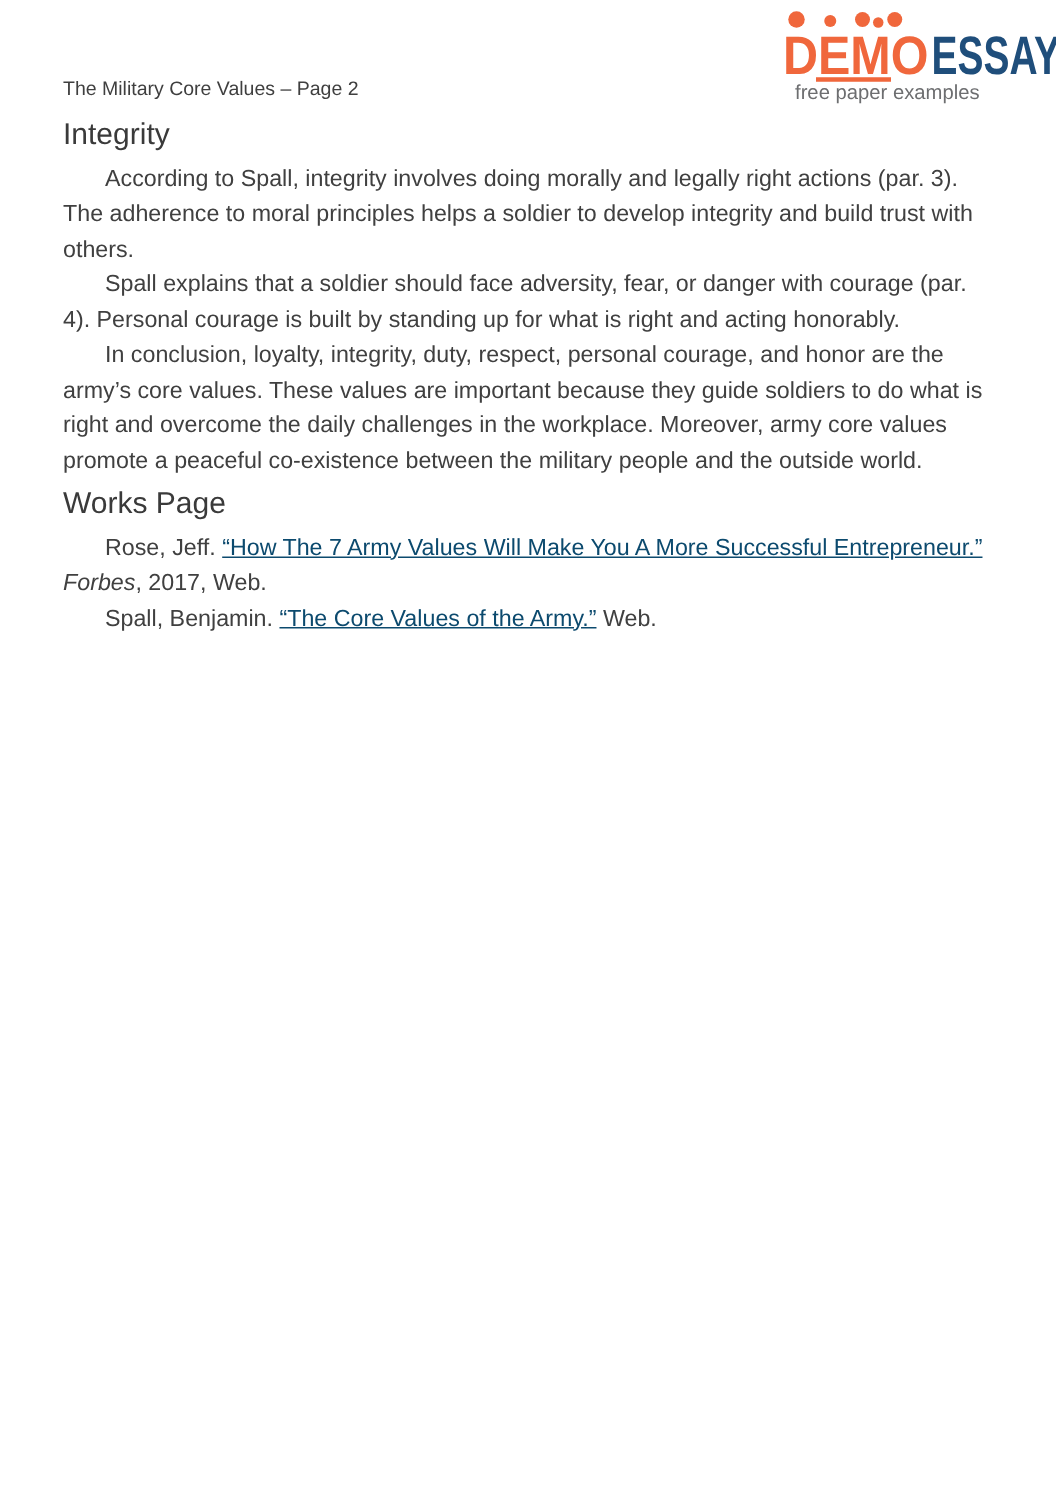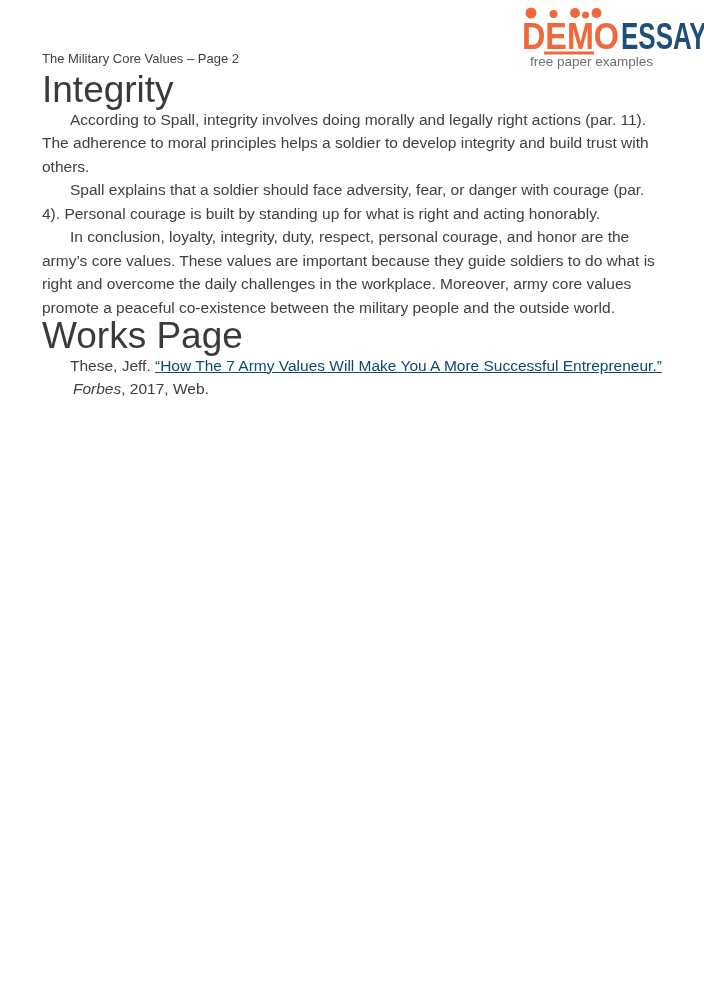--- a/index.html
+++ b/index.html
@@ -50,21 +50,21 @@
   }
   
   .doc-body {
     position: absolute;
     left: 42px;
     top: 73px;
     width: 624px;
   }
   .doc-body h1 {
     margin: 0;
-    font-size: 37px;
+    font-size: 20px;
     line-height: 34.5px;
     font-weight: 400;
     color: #3a3a3a;
   }
   .doc-body p {
     margin: 0;
     font-size: 15.5px;
     line-height: 23.5px;
     color: #404040;
     text-indent: 28px;
@@ -74,21 +74,21 @@
   .p-courage     { margin-top: 23.5px; }
   .p-conclusion  { margin-top: 17px; }
   .h-works       { margin-top: 18.5px; }
   .cit-1         { margin-top: 25.5px; }
   .cit-2         { margin-top: 14px; }
   .doc-link {
     color: #0c4a6e;
     text-decoration: underline;
     cursor: pointer;
   }
-  .italic { font-style: italic; margin-left: 31px; }
+  .italic { font-style: italic; }
   
   .footer-url {
     position: absolute;
     left: 42px;
     top: 963px;
     font-size: 11.5px;
     color: #58595b;
   }
 </style>
 </head>
@@ -109,28 +109,29 @@
       <rect x="22" y="46.5" width="50" height="3" fill="#f0673c"></rect>
       <text x="99" y="44" textLength="103" lengthAdjust="spacingAndGlyphs" class="t-essays">ESSAYS</text>
       <text x="8" y="61" class="t-tagline">free paper examples</text>
     </svg>
   </div>
 
   <main class="doc-body">
 
     <h1 class="h-integrity">Integrity</h1>
 
-    <p class="p-integrity">According to Spall, integrity involves doing morally and legally right actions (par. 11). The adherence to moral principles helps a soldier to develop integrity and build trust with others.</p>
+    <p class="p-integrity">According to Spall, integrity involves doing morally and legally right actions (par. 3). The adherence to moral principles helps a soldier to develop integrity and build trust with others.</p>
 
 
     <p class="p-courage">Spall explains that a soldier should face adversity, fear, or danger with courage (par. 4). Personal courage is built by standing up for what is right and acting honorably.</p>
 
     <p class="p-conclusion">In conclusion, loyalty, integrity, duty, respect, personal courage, and honor are the army’s core values. These values are important because they guide soldiers to do what is right and overcome the daily challenges in the workplace. Moreover, army core values promote a peaceful co-existence between the military people and the outside world.</p>
 
     <h1 class="h-works">Works Page</h1>
 
-    <p class="cit-1"><span>These, Jeff. </span><a class="doc-link">“How The 7 Army Values Will Make You A More Successful Entrepreneur.”</a><span class="italic"> Forbes</span><span>, 2017, Web.</span></p>
+    <p class="cit-1"><span>Rose, Jeff. </span><a class="doc-link">“How The 7 Army Values Will Make You A More Successful Entrepreneur.”</a><span class="italic"> Forbes</span><span>, 2017, Web.</span></p>
 
+    <p class="cit-2"><span>Spall, Benjamin. </span><a class="doc-link">“The Core Values of the Army.”</a><span> Web.</span></p>
 
   </main>
 
 
 </div>
 
 </body></html>

